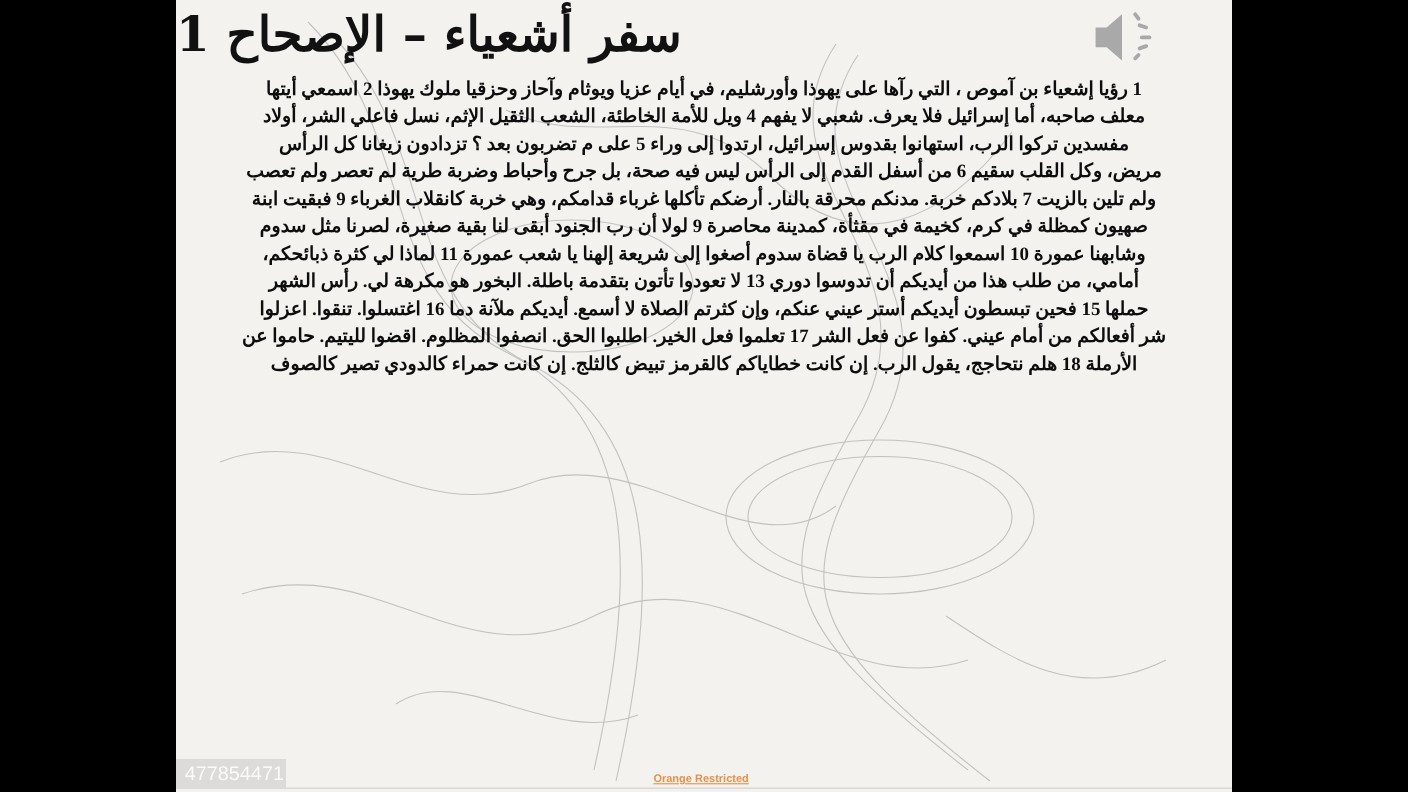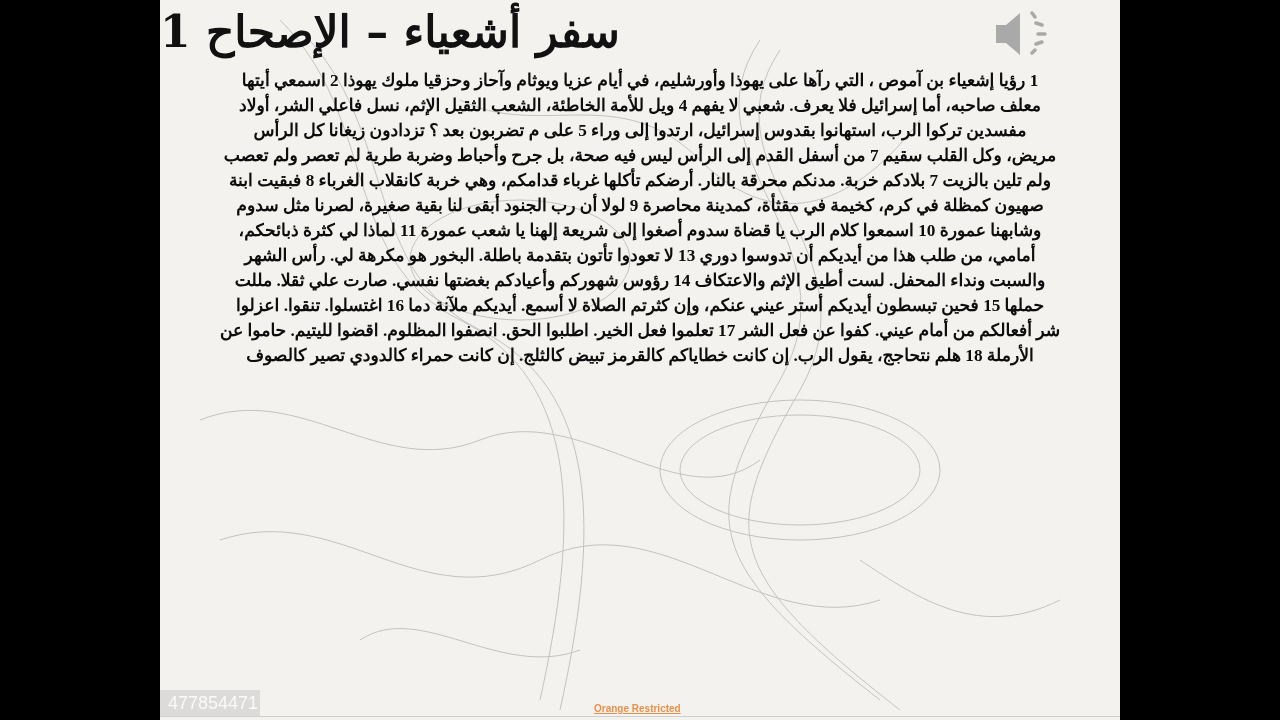--- a/index.html
+++ b/index.html
@@ -78,26 +78,25 @@
       <line x1="46" y1="26" x2="53" y2="26"></line>
       <line x1="44" y1="36" x2="50" y2="34"></line>
       <line x1="40" y1="45" x2="43" y2="42"></line>
     </g>
   </svg>
 
   <div class="body-text">
     <p>1 رؤيا إشعياء بن آموص ، التي رآها على يهوذا وأورشليم، في أيام عزيا ويوثام وآحاز وحزقيا ملوك يهوذا 2 اسمعي أيتها</p>
     <p>معلف صاحبه، أما إسرائيل فلا يعرف. شعبي لا يفهم 4 ويل للأمة الخاطئة، الشعب الثقيل الإثم، نسل فاعلي الشر، أولاد</p>
     <p>مفسدين تركوا الرب، استهانوا بقدوس إسرائيل، ارتدوا إلى وراء 5 على م تضربون بعد ؟ تزدادون زيغانا كل الرأس</p>
-    <p>مريض، وكل القلب سقيم 7 من أسفل القدم إلى الرأس ليس فيه صحة، بل جرح وأحباط وضربة طرية لم تعصر ولم تعصب</p>
-    <p>ولم تلين بالزيت 7 بلادكم خربة. مدنكم محرقة بالنار. أرضكم تأكلها غرباء قدامكم، وهي خربة كانقلاب الغرباء 8 فبقيت ابنة</p>
+    <p>مريض، وكل القلب سقيم 6 من أسفل القدم إلى الرأس ليس فيه صحة، بل جرح وأحباط وضربة طرية لم تعصر ولم تعصب</p>
+    <p>ولم تلين بالزيت 7 بلادكم خربة. مدنكم محرقة بالنار. أرضكم تأكلها غرباء قدامكم، وهي خربة كانقلاب الغرباء 9 فبقيت ابنة</p>
     <p>صهيون كمظلة في كرم، كخيمة في مقثأة، كمدينة محاصرة 9 لولا أن رب الجنود أبقى لنا بقية صغيرة، لصرنا مثل سدوم</p>
     <p>وشابهنا عمورة 10 اسمعوا كلام الرب يا قضاة سدوم أصغوا إلى شريعة إلهنا يا شعب عمورة 11 لماذا لي كثرة ذبائحكم،</p>
     <p>أمامي، من طلب هذا من أيديكم أن تدوسوا دوري 13 لا تعودوا تأتون بتقدمة باطلة. البخور هو مكرهة لي. رأس الشهر</p>
-    <p>والسبت ونداء المحفل. لست أطيق الإثم والاعتكاف 14 رؤوس شهوركم وأعيادكم بغضتها نفسي. صارت علي ثقلا. مللت</p>
     <p>حملها 15 فحين تبسطون أيديكم أستر عيني عنكم، وإن كثرتم الصلاة لا أسمع. أيديكم ملآنة دما 16 اغتسلوا. تنقوا. اعزلوا</p>
     <p>شر أفعالكم من أمام عيني. كفوا عن فعل الشر 17 تعلموا فعل الخير. اطلبوا الحق. انصفوا المظلوم. اقضوا لليتيم. حاموا عن</p>
     <p>الأرملة 18 هلم نتحاجج، يقول الرب. إن كانت خطاياكم كالقرمز تبيض كالثلج. إن كانت حمراء كالدودي تصير كالصوف</p>
 
   </div>
 
   <div class="watermark-id">477854471</div>
   <div class="restricted">Orange Restricted</div>
   <div class="bottom-line"></div>
 </div>

